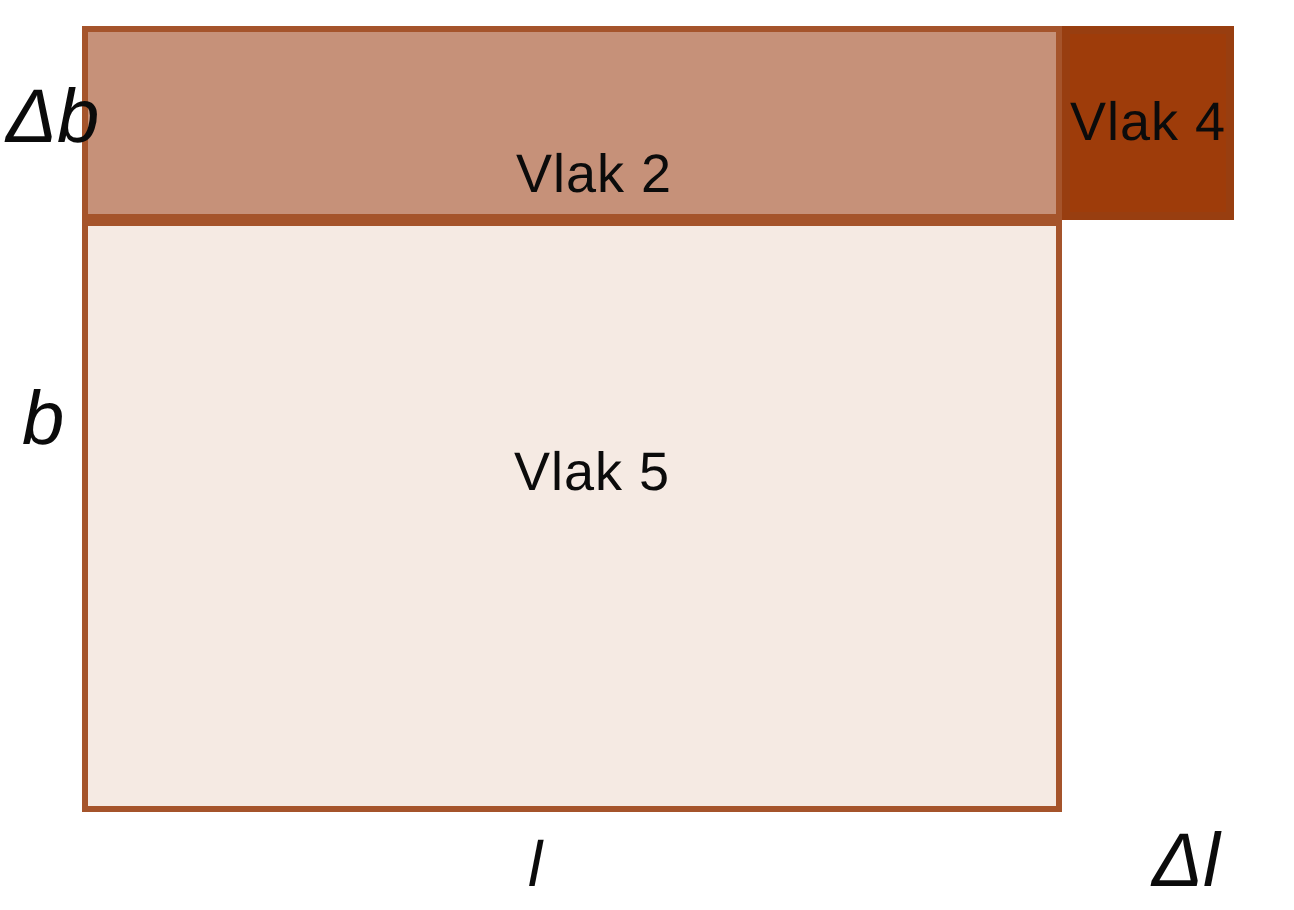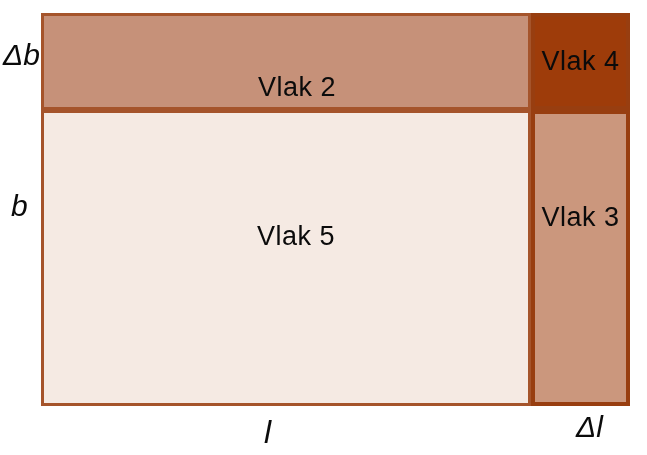--- a/index.html
+++ b/index.html
@@ -34,37 +34,37 @@
     left: 41px; top: 13px; width: 490px; height: 97px;
     border: 3px solid;
     align-items: flex-end;
   }
   .vlak1 {
     left: 41px; top: 110px; width: 490px; height: 296px;
     border: 3px solid;
   }
   
   .vlak4 {
-    left: 531px; top: 13px; width: 99px; height: 97px;
+    left: 531px; top: 13px; width: 86px; height: 97px;
     border: 4px solid;
   }
   .vlak3 {
     left: 531px; top: 110px; width: 99px; height: 296px;
     border: 4px solid;
   }
   
   .vlak2 .region-label { left: 11px; top: -4px; }
   .vlak1 .region-label { left: 10px; top: -22px; }
   .vlak3 .region-label { top: -41px; }
   .vlak4 .region-label { top: 0; }
 
   .dim-label {
     position: absolute;
     font-style: italic;
-    font-size: 30px;
+    font-size: 38px;
     line-height: 1;
     color: #0b0b0b;
     white-space: nowrap;
   }
   .dim-delta-b { left: 3px;   top: 40px;  }
   .dim-b       { left: 11px;  top: 191px; }
   .dim-l       { left: 264px; top: 416px; font-size: 32px; }
   .dim-delta-l { left: 576px; top: 412px; }
 </style>
 </head>
@@ -77,23 +77,20 @@
   </div>
 
   <div class="region vlak4" style="background-color: rgb(158, 60, 10); border-color: rgb(152, 62, 16);">
     <span class="region-label">Vlak 4</span>
   </div>
 
   <div class="region vlak1" style="background-color: rgb(245, 234, 227); border-color: rgb(165, 84, 43);">
     <span class="region-label">Vlak 5</span>
   </div>
 
-  <div class="region vlak3" style="background-color: rgb(203, 151, 125); border-color: rgb(152, 62, 16);">
-    <span class="region-label">Vlak 3</span>
-  </div>
 
   <span class="dim-label dim-delta-b">Δb</span>
 
   <span class="dim-label dim-b">b</span>
 
   <span class="dim-label dim-l">l</span>
 
   <span class="dim-label dim-delta-l">Δl</span>
 
 </div>

